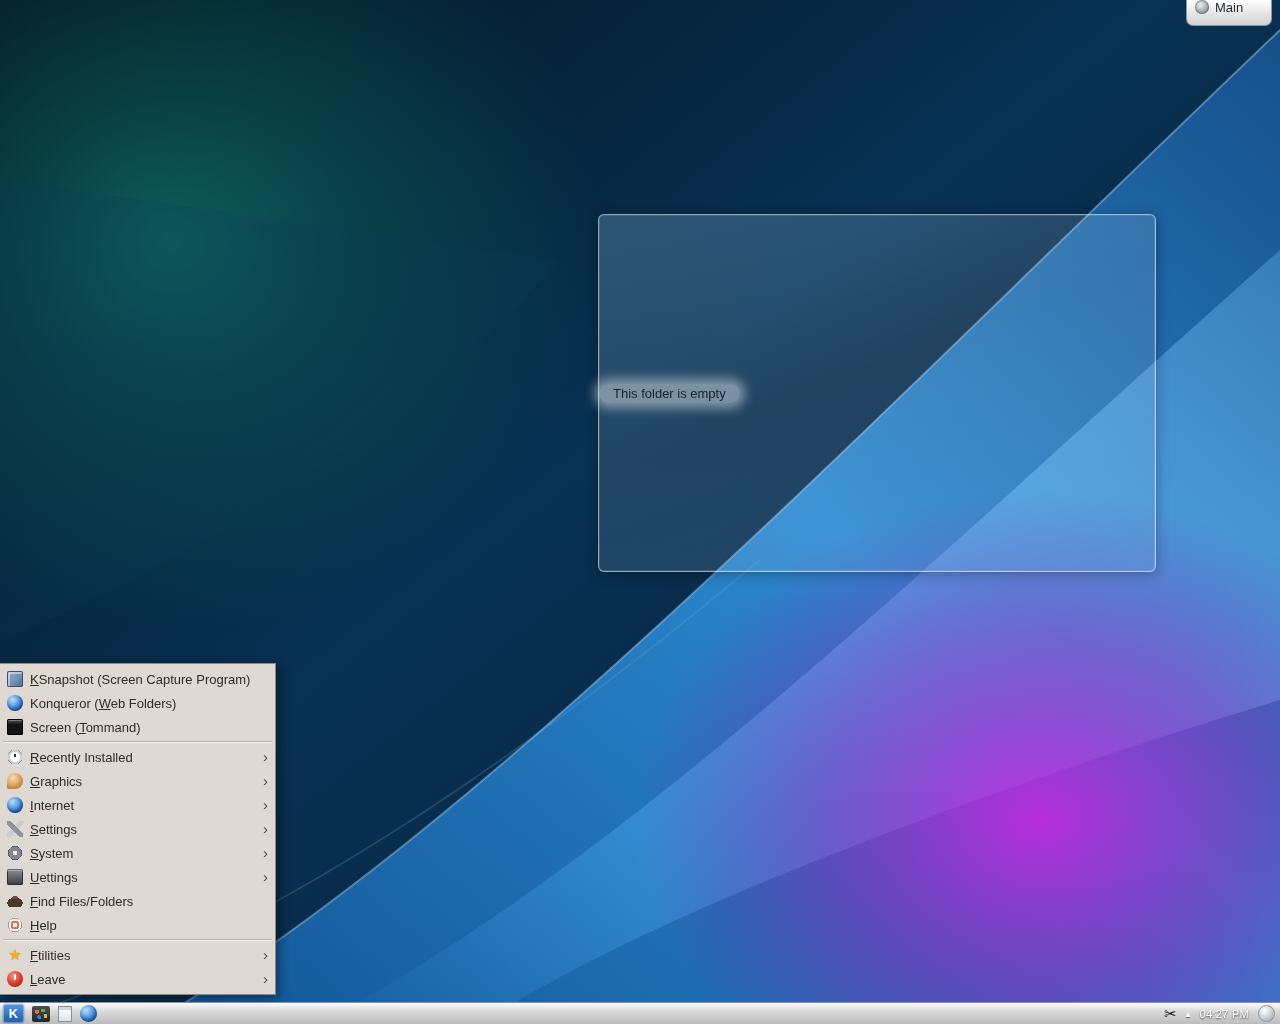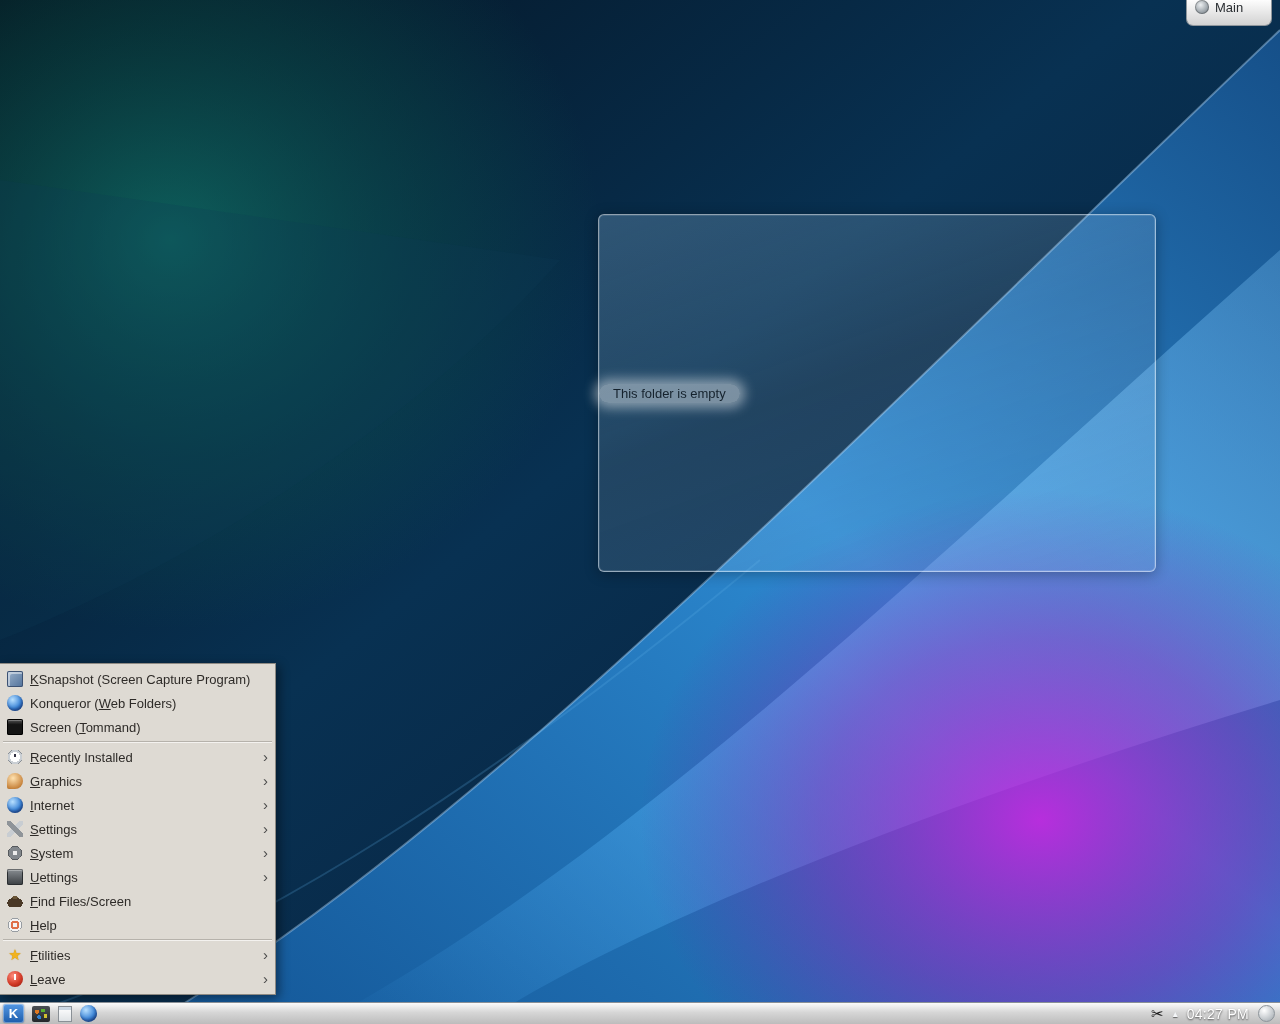--- a/index.html
+++ b/index.html
@@ -86,21 +86,21 @@
                radial-gradient(circle at 40% 70%, #3080d0 0 2px, transparent 2px),
                radial-gradient(circle at 75% 62%, #d0c030 0 2px, transparent 2px),
                linear-gradient(#4a4f54,#23272b);}
   .icon-document{width:14px;height:16px;background:linear-gradient(#ffffff,#dfe3e6);
     border:1px solid #8a9096;box-sizing:border-box;
     box-shadow:inset 0 3px 0 rgba(170,190,210,.6);}
   .picon-globe{width:17px;height:17px;}
   .panel-right{margin-left:auto;display:flex;align-items:center;gap:9px;padding-right:2px;}
   .tray-scissors{font-size:15px;color:#1a1a1a;line-height:20px;}
   .tray-arrow{font-size:10px;color:#f4f6f8;text-shadow:0 1px 1px rgba(0,0,0,.5);}
-  .clock{font-size:14px;color:#ffffff;text-shadow:0 1px 2px rgba(0,0,0,.65);letter-spacing:.3px;}
+  .clock{font-size:11px;color:#ffffff;text-shadow:0 1px 2px rgba(0,0,0,.65);letter-spacing:.3px;}
   .cashew{width:17px;height:17px;border-radius:50%;
     background:radial-gradient(circle at 35% 30%, #ffffff, #c4c9cd 60%, #9aa1a7);
     border:1px solid #8d949a;box-sizing:border-box;}
 </style>
 </head>
 <body>
 
 <div class="desktop">
 
   <svg class="wallpaper" width="1280" height="1024" viewBox="0 0 1280 1024" preserveAspectRatio="none">
@@ -200,21 +200,21 @@
     </div>
 
     <div class="menu-item">
       <span class="mi icon-utilities"></span>
       <span class="lbl"><span></span><span class="u">U</span><span>ettings</span></span>
       <span class="arrow">›</span>
     </div>
 
     <div class="menu-item">
       <span class="mi icon-find"></span>
-      <span class="lbl"><span></span><span class="u">F</span><span>ind Files/Screen</span></span>
+      <span class="lbl"><span></span><span class="u">F</span><span>ind Files/Folders</span></span>
     </div>
 
     <div class="menu-item">
       <span class="mi icon-help"></span>
       <span class="lbl"><span></span><span class="u">H</span><span>elp</span></span>
     </div>
 
     <div class="menu-sep"></div>
 
     <div class="menu-item">

